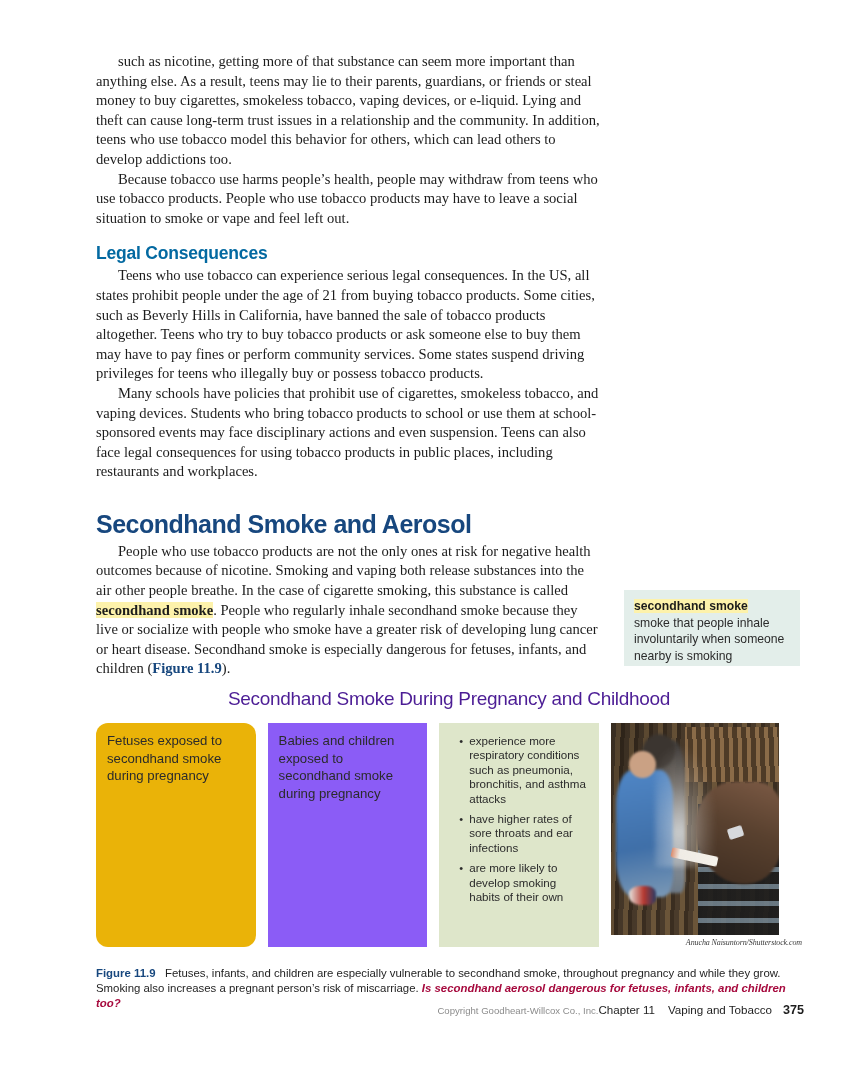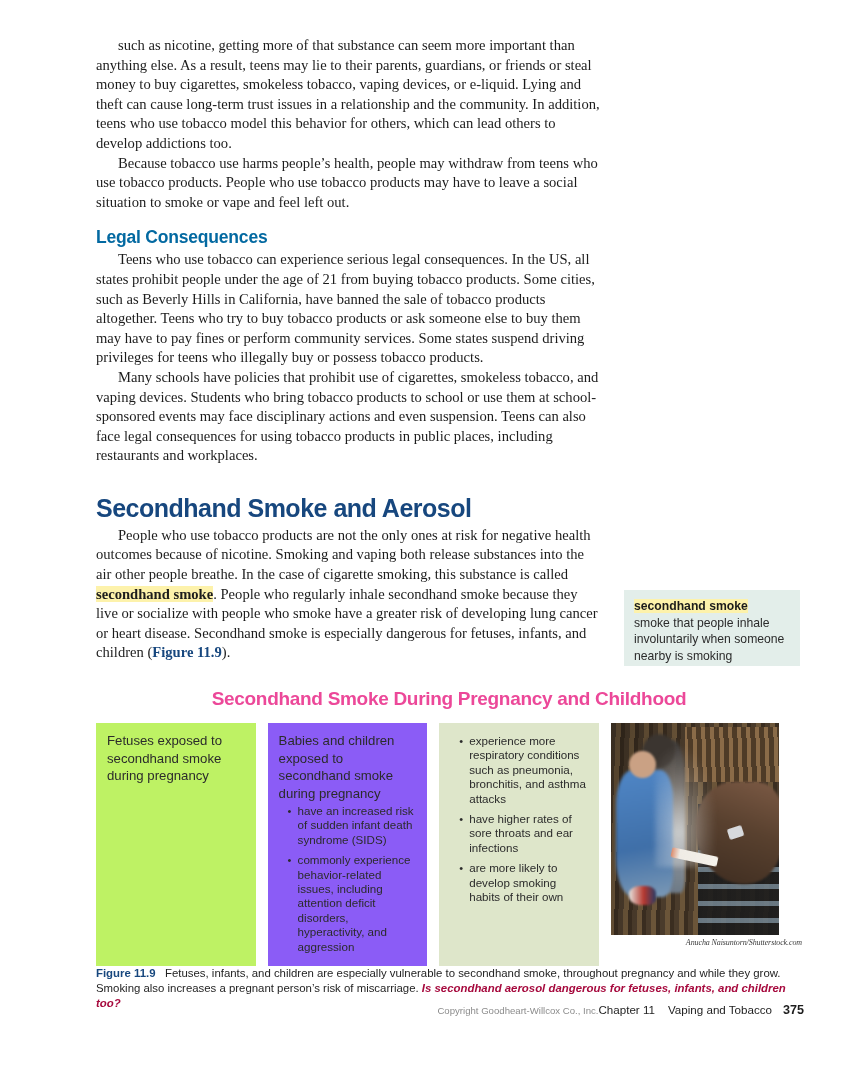--- a/index.html
+++ b/index.html
@@ -18,21 +18,21 @@
 
   .page {
     position: absolute;
     inset: 0;
   }
 
   
   .body-col {
     position: absolute;
     left: 96px;
-    top: 36px;
+    top: 52px;
     width: 506px;
   }
 
   p.para {
     margin: 0;
     font-family: "Liberation Serif", serif;
     font-size: 14.6px;
     line-height: 19.6px;
     text-indent: 22px;
     color: #1c1c1c;
@@ -99,37 +99,37 @@
   .figure-wrap {
     position: absolute;
     left: 96px;
     top: 688px;
     width: 706px;
   }
   .fig-title {
     text-align: center;
     font-family: "Liberation Sans", sans-serif;
     font-size: 19px;
-    font-weight: bold;
-    color: #ec4899;
+    font-weight: normal;
+    color: #4c1d95;
     letter-spacing: -0.3px;
     margin: 0 0 13px 0;
   }
   .fig-row {
     display: flex;
     gap: 12px;
     align-items: stretch;
   }
   .fig-col {
     width: 166px;
     box-sizing: border-box;
     padding: 9px 10px 12px 11px;
     font-family: "Liberation Sans", sans-serif;
   }
-  .fig-col.c1 { background: #bef264; }
+  .fig-col.c1 { background: #eab308; border-radius: 12px; }
   .fig-col.c2 { background: #8b5cf6; }
   .fig-col.c3 { background: #dee6ca; }
 
   .col-head {
     font-size: 13.2px;
     line-height: 17.5px;
     color: #2b2b2b;
     margin: 0 0 1px 0;
   }
   ul.col-list {
@@ -377,24 +377,20 @@
     <div class="fig-title">Secondhand Smoke During Pregnancy and Childhood</div>
 
     <div class="fig-row">
 
       <div class="fig-col c1">
         <div class="col-head">Fetuses exposed to secondhand smoke during pregnancy</div>
       </div>
 
       <div class="fig-col c2">
         <div class="col-head">Babies and children exposed to secondhand smoke during pregnancy</div>
-        <ul class="col-list">
-          <li>have an increased risk of sudden infant death syndrome (SIDS)</li>
-          <li>commonly experience behavior-related issues, including attention deficit disorders, hyperactivity, and aggression</li>
-        </ul>
       </div>
 
       <div class="fig-col c3">
         <ul class="col-list">
           <li>experience more respiratory conditions such as pneumonia, bronchitis, and asthma attacks</li>
           <li>have higher rates of sore throats and ear infections</li>
           <li>are more likely to develop smoking habits of their own</li>
         </ul>
       </div>
 

